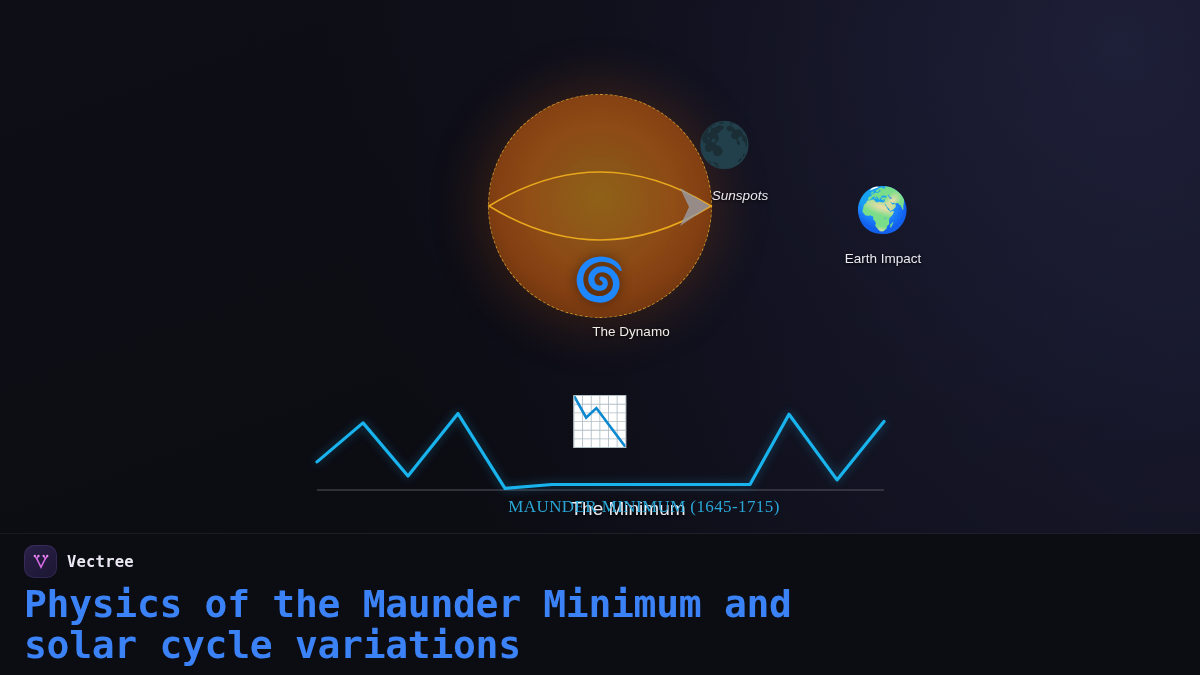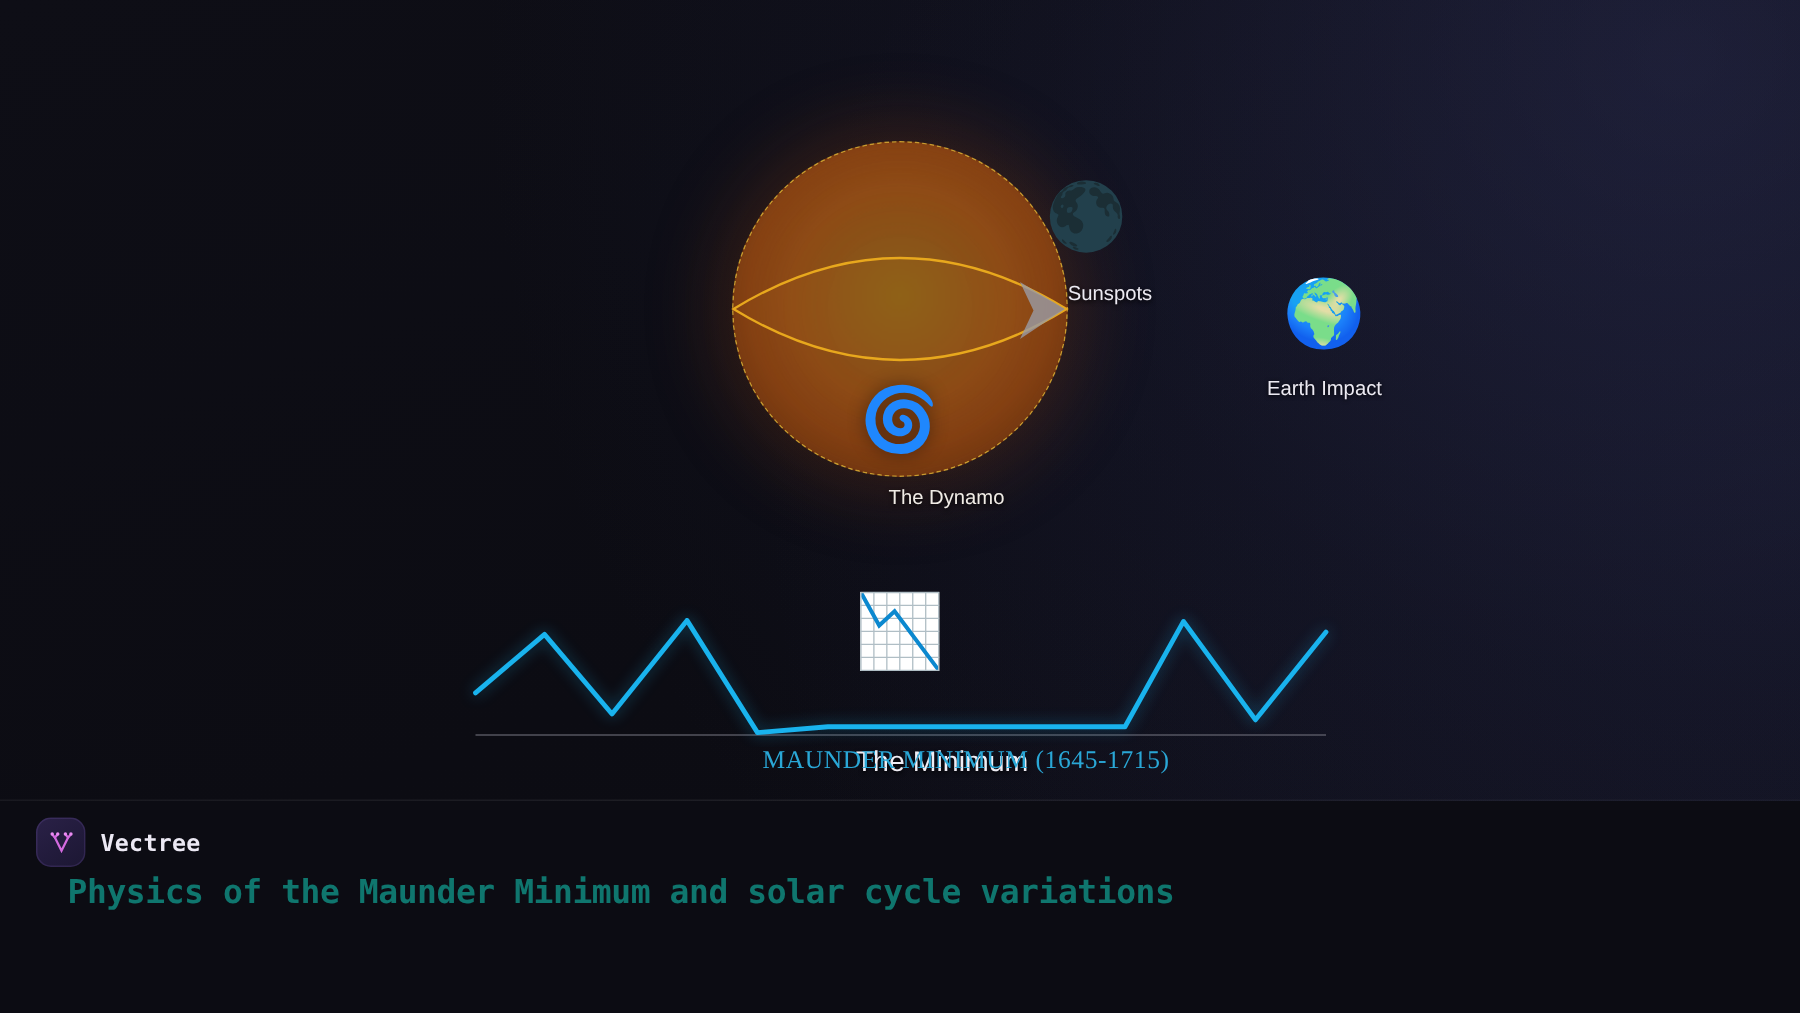--- a/index.html
+++ b/index.html
@@ -48,20 +48,21 @@
     margin-left:31px;
   }
 
   
   #sunspots-group { position:absolute; left:680px; top:123px; width:120px; height:90px; }
   #sunspots-icon { position:absolute; left:17px; top:0; font-size:44px; line-height:1; }
   #sunspots-label {
     position:absolute; left:50%; top:65px; transform:translateX(-50%);
     font-size:13.5px; color:#eceaf2; white-space:nowrap;
     text-shadow:0 1px 3px rgba(0,0,0,0.9);
+    font-style:italic;
   }
   #sunspot-arrow { position:absolute; left:676px; top:186px; }
 
   
   #earth-group { position:absolute; left:823px; top:188px; width:120px; height:92px; }
   #earth-icon { position:absolute; left:50%; top:0; transform:translateX(-50%); font-size:44px; line-height:1; }
   #earth-label {
     position:absolute; left:50%; top:63px; transform:translateX(-50%);
     font-size:13.5px; color:#eceaf2; white-space:nowrap;
     text-shadow:0 1px 3px rgba(0,0,0,0.9);
@@ -84,37 +85,37 @@
   #min-caption {
     position:absolute; left:344px; top:99px; transform:translateX(-50%);
     font-family:Liberation Serif, serif;
     font-size:17px; letter-spacing:0.4px;
     color:#2aa7d6; white-space:nowrap;
   }
 
   
   #divider { position:absolute; left:0; top:533px; width:1200px; height:1px;
              background:linear-gradient(90deg, rgba(255,255,255,0.055), rgba(255,255,255,0.075) 45%, rgba(255,255,255,0.03)); }
-  #footer { position:absolute; left:0; top:534px; width:1200px; height:141px; background:#0c0c13;text-align:center; }
+  #footer { position:absolute; left:0; top:534px; width:1200px; height:141px; background:#0c0c13; }
   #brand { position:absolute; left:24px; top:11px; display:flex; align-items:center; gap:10px; }
   #brand-logo {
     width:33px; height:33px; border-radius:10px;
     background:linear-gradient(145deg,#2a2147 0%,#221b3c 55%,#1c1733 100%);
     display:flex; align-items:center; justify-content:center;
     box-shadow:0 0 0 1px rgba(150,110,220,0.16) inset;
   }
   #brand-name {
     font-family:"DejaVu Sans Mono", monospace;
     font-size:15.5px; font-weight:bold; color:#ece9f4; letter-spacing:0.2px;
   }
   #headline {
     position:absolute; left:24px; top:50px; width:780px;
     font-family:"DejaVu Sans Mono", monospace;
-    font-size:22px; font-weight:bold; line-height:1.09;
-    color:#0f766e; letter-spacing:-0.3px;
+    font-size:38px; font-weight:bold; line-height:1.09;
+    color:#3b82f6; letter-spacing:-0.3px;
   }
   #url {
     position:absolute; right:24px; top:88px;
     font-family:"DejaVu Sans Mono", monospace;
     font-size:14px; color:#8e8c99; letter-spacing:0.1px;
   }
 </style>
 </head>
 <body>
 

